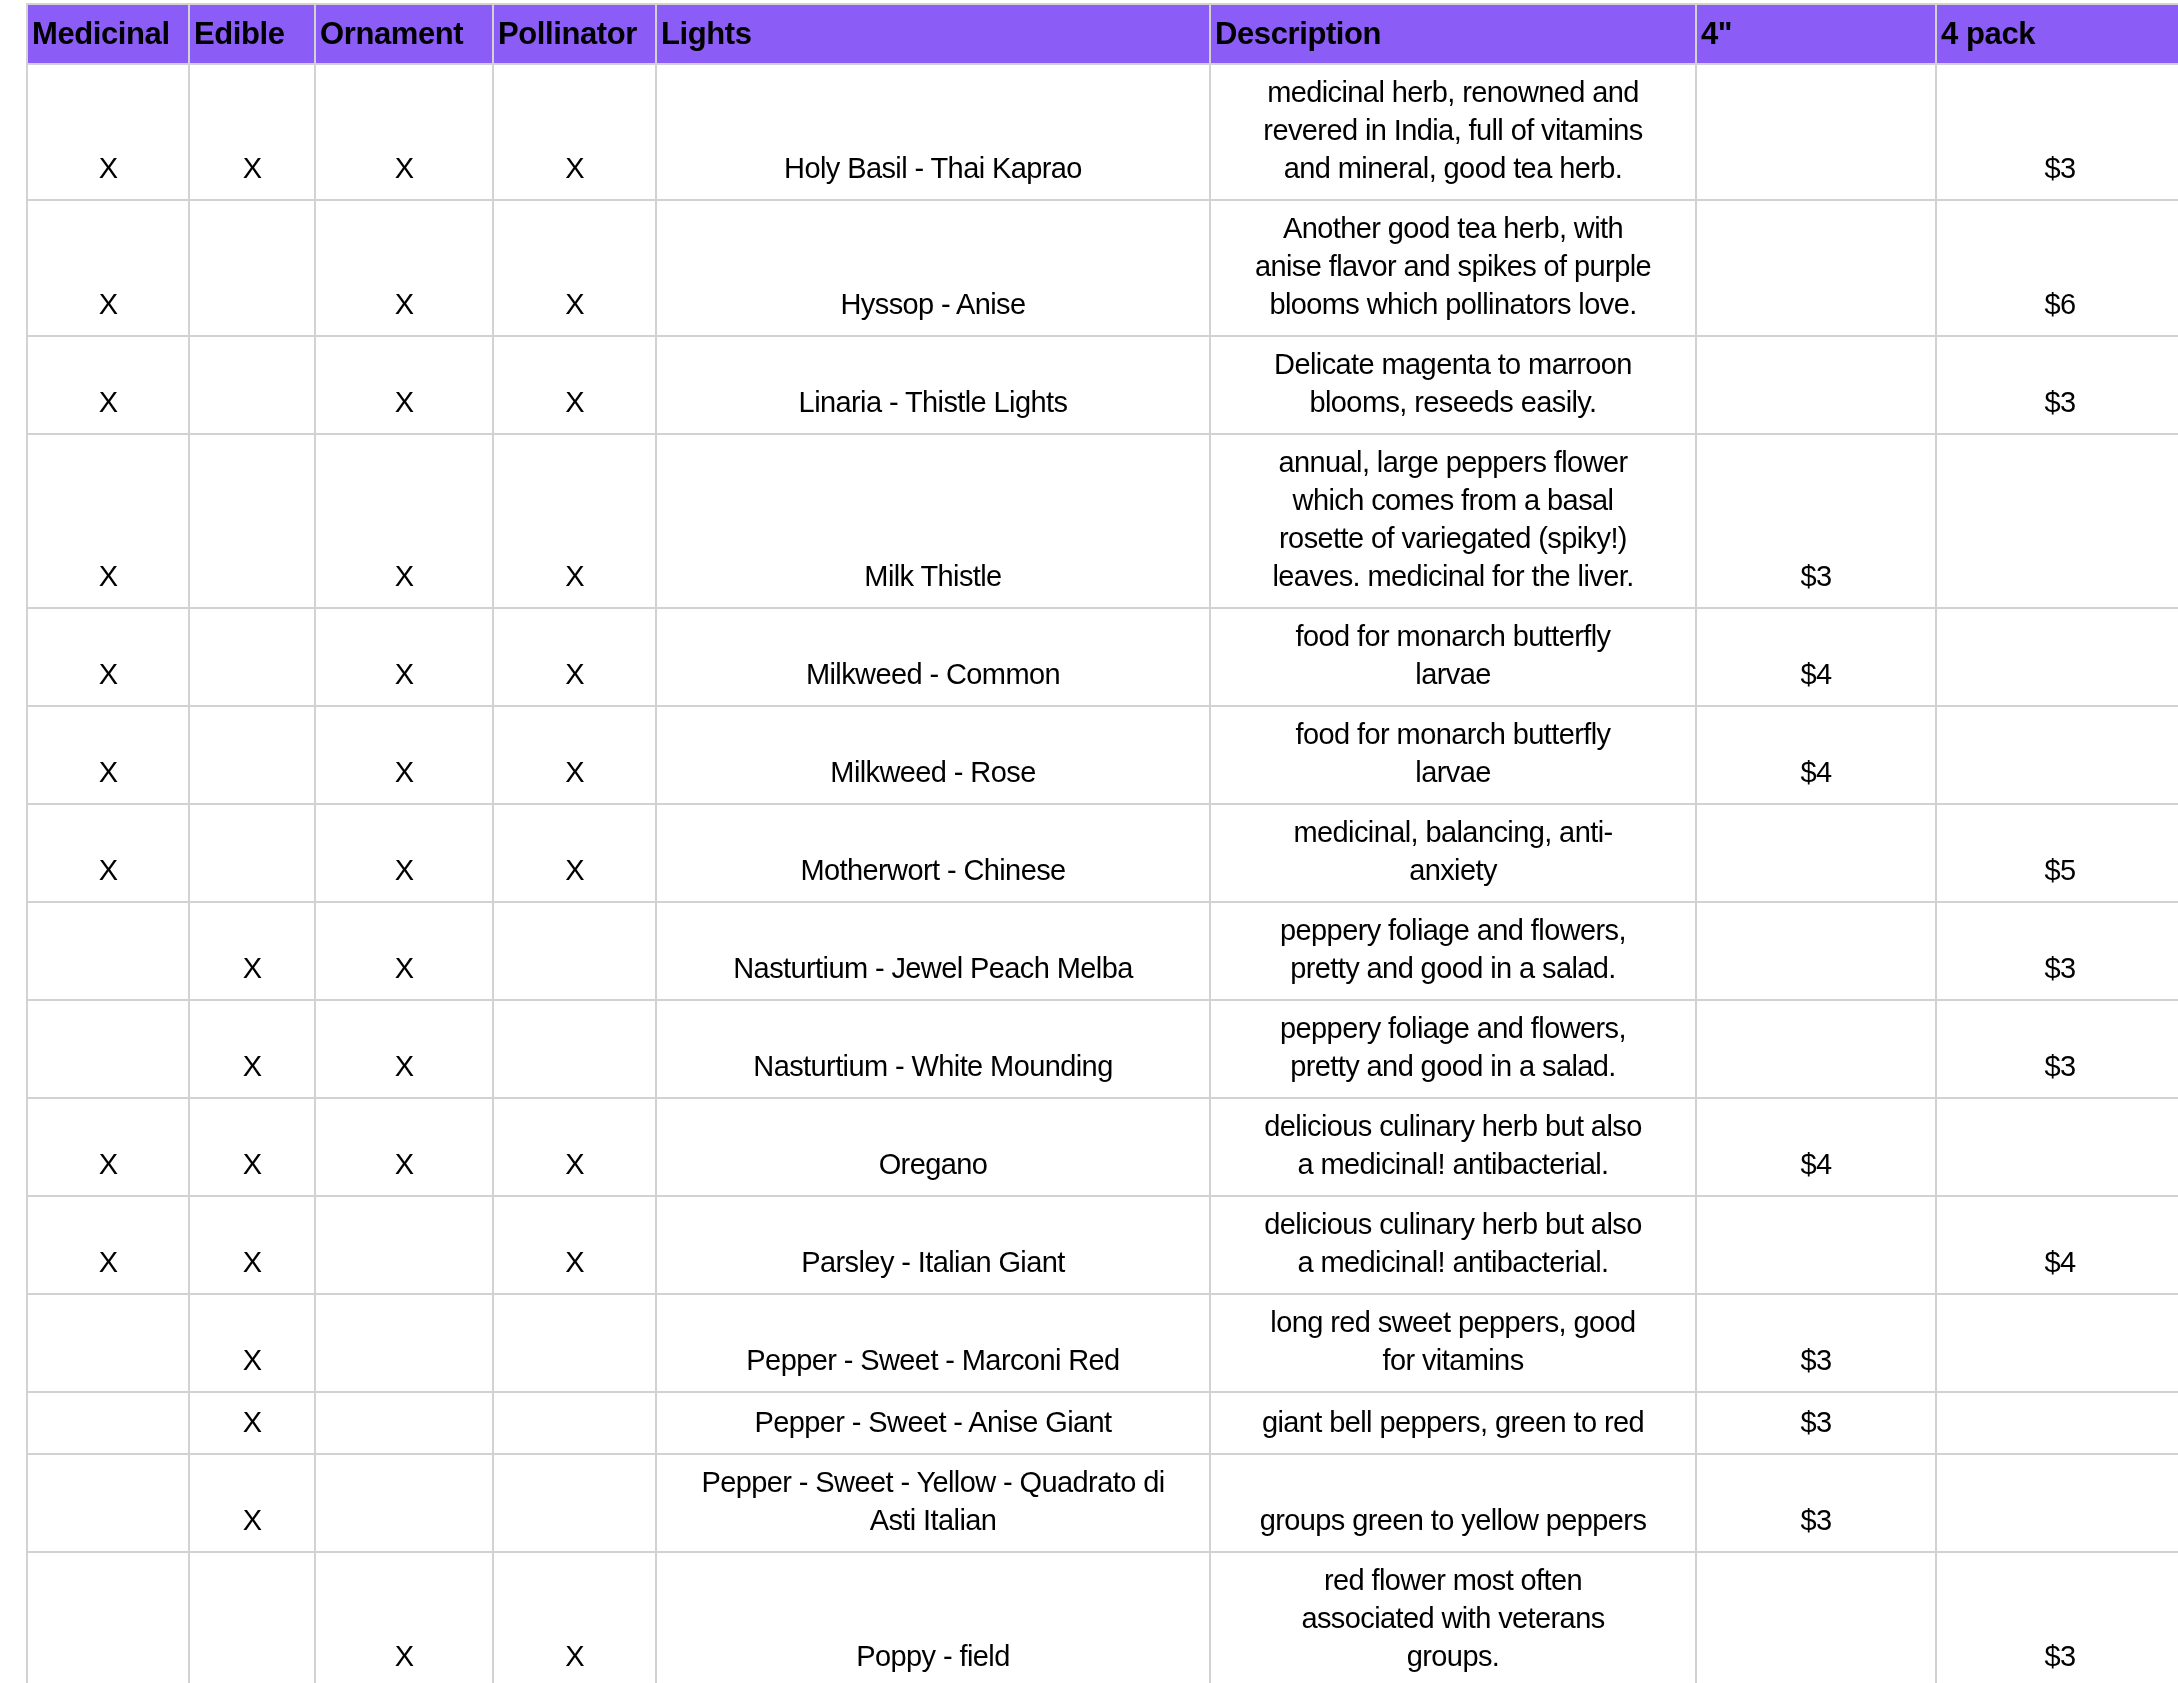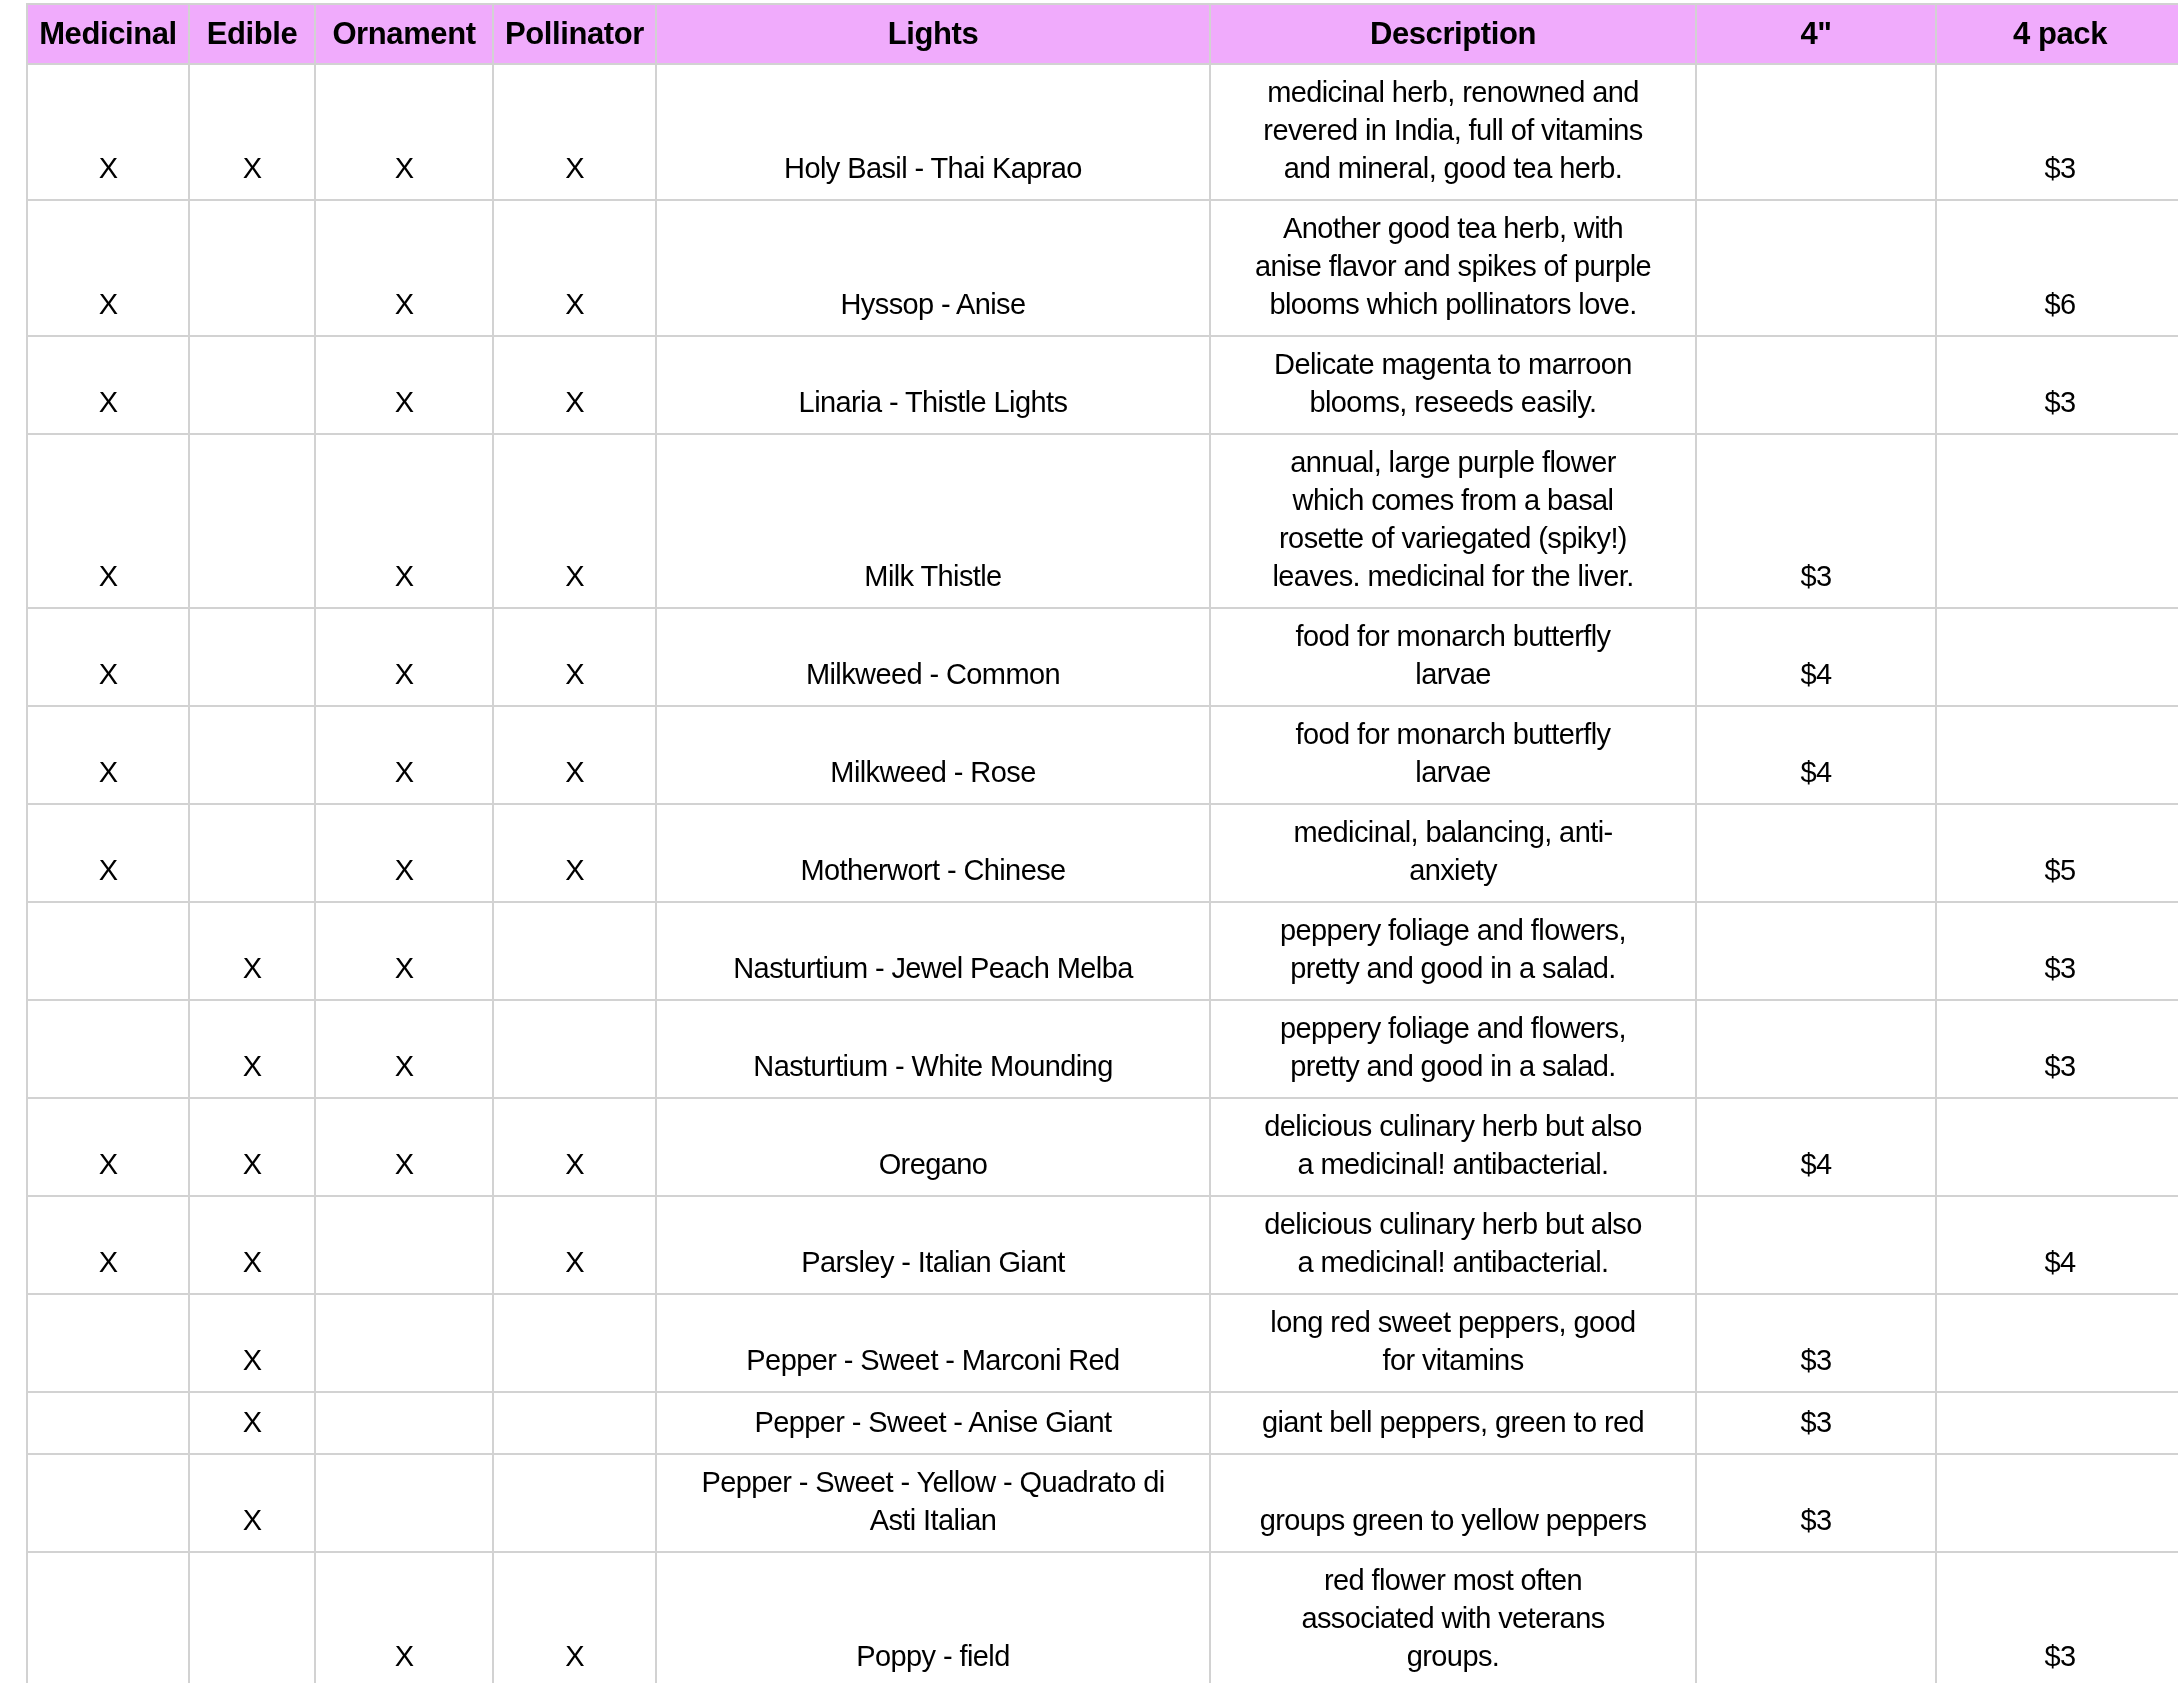--- a/index.html
+++ b/index.html
@@ -19,24 +19,24 @@
   }
   table.sheet th, table.sheet td{
     border:2px solid #d2d2d2;
     overflow:hidden;
   }
   table.sheet th{
     height:58px;
     font-size:31px;
     font-weight:bold;
     letter-spacing:-0.4px;
-    text-align:center;
+    text-align:left;
     vertical-align:middle;
     padding:0 4px;
-    background:#f0abfc;
+    background:#8b5cf6;
   }
   table.sheet td{
     vertical-align:bottom;
     text-align:center;
     font-size:29px;
     line-height:38px;
     letter-spacing:-0.6px;
     padding:8px 6px 12px;
     background:#ffffff;
   }
@@ -107,21 +107,21 @@
 blooms, reseeds easily.</td>
           <td class="price-cell"></td>
           <td class="price-cell">$3</td>
         </tr>
         <tr class="data-row">
           <td class="check-cell">X</td>
           <td class="check-cell"></td>
           <td class="check-cell">X</td>
           <td class="check-cell">X</td>
           <td class="plant-cell">Milk Thistle</td>
-          <td class="desc-cell">annual, large purple flower
+          <td class="desc-cell">annual, large peppers flower
 which comes from a basal
 rosette of variegated (spiky!)
 leaves. medicinal for the liver.</td>
           <td class="price-cell">$3</td>
           <td class="price-cell"></td>
         </tr>
         <tr class="data-row">
           <td class="check-cell">X</td>
           <td class="check-cell"></td>
           <td class="check-cell">X</td>

